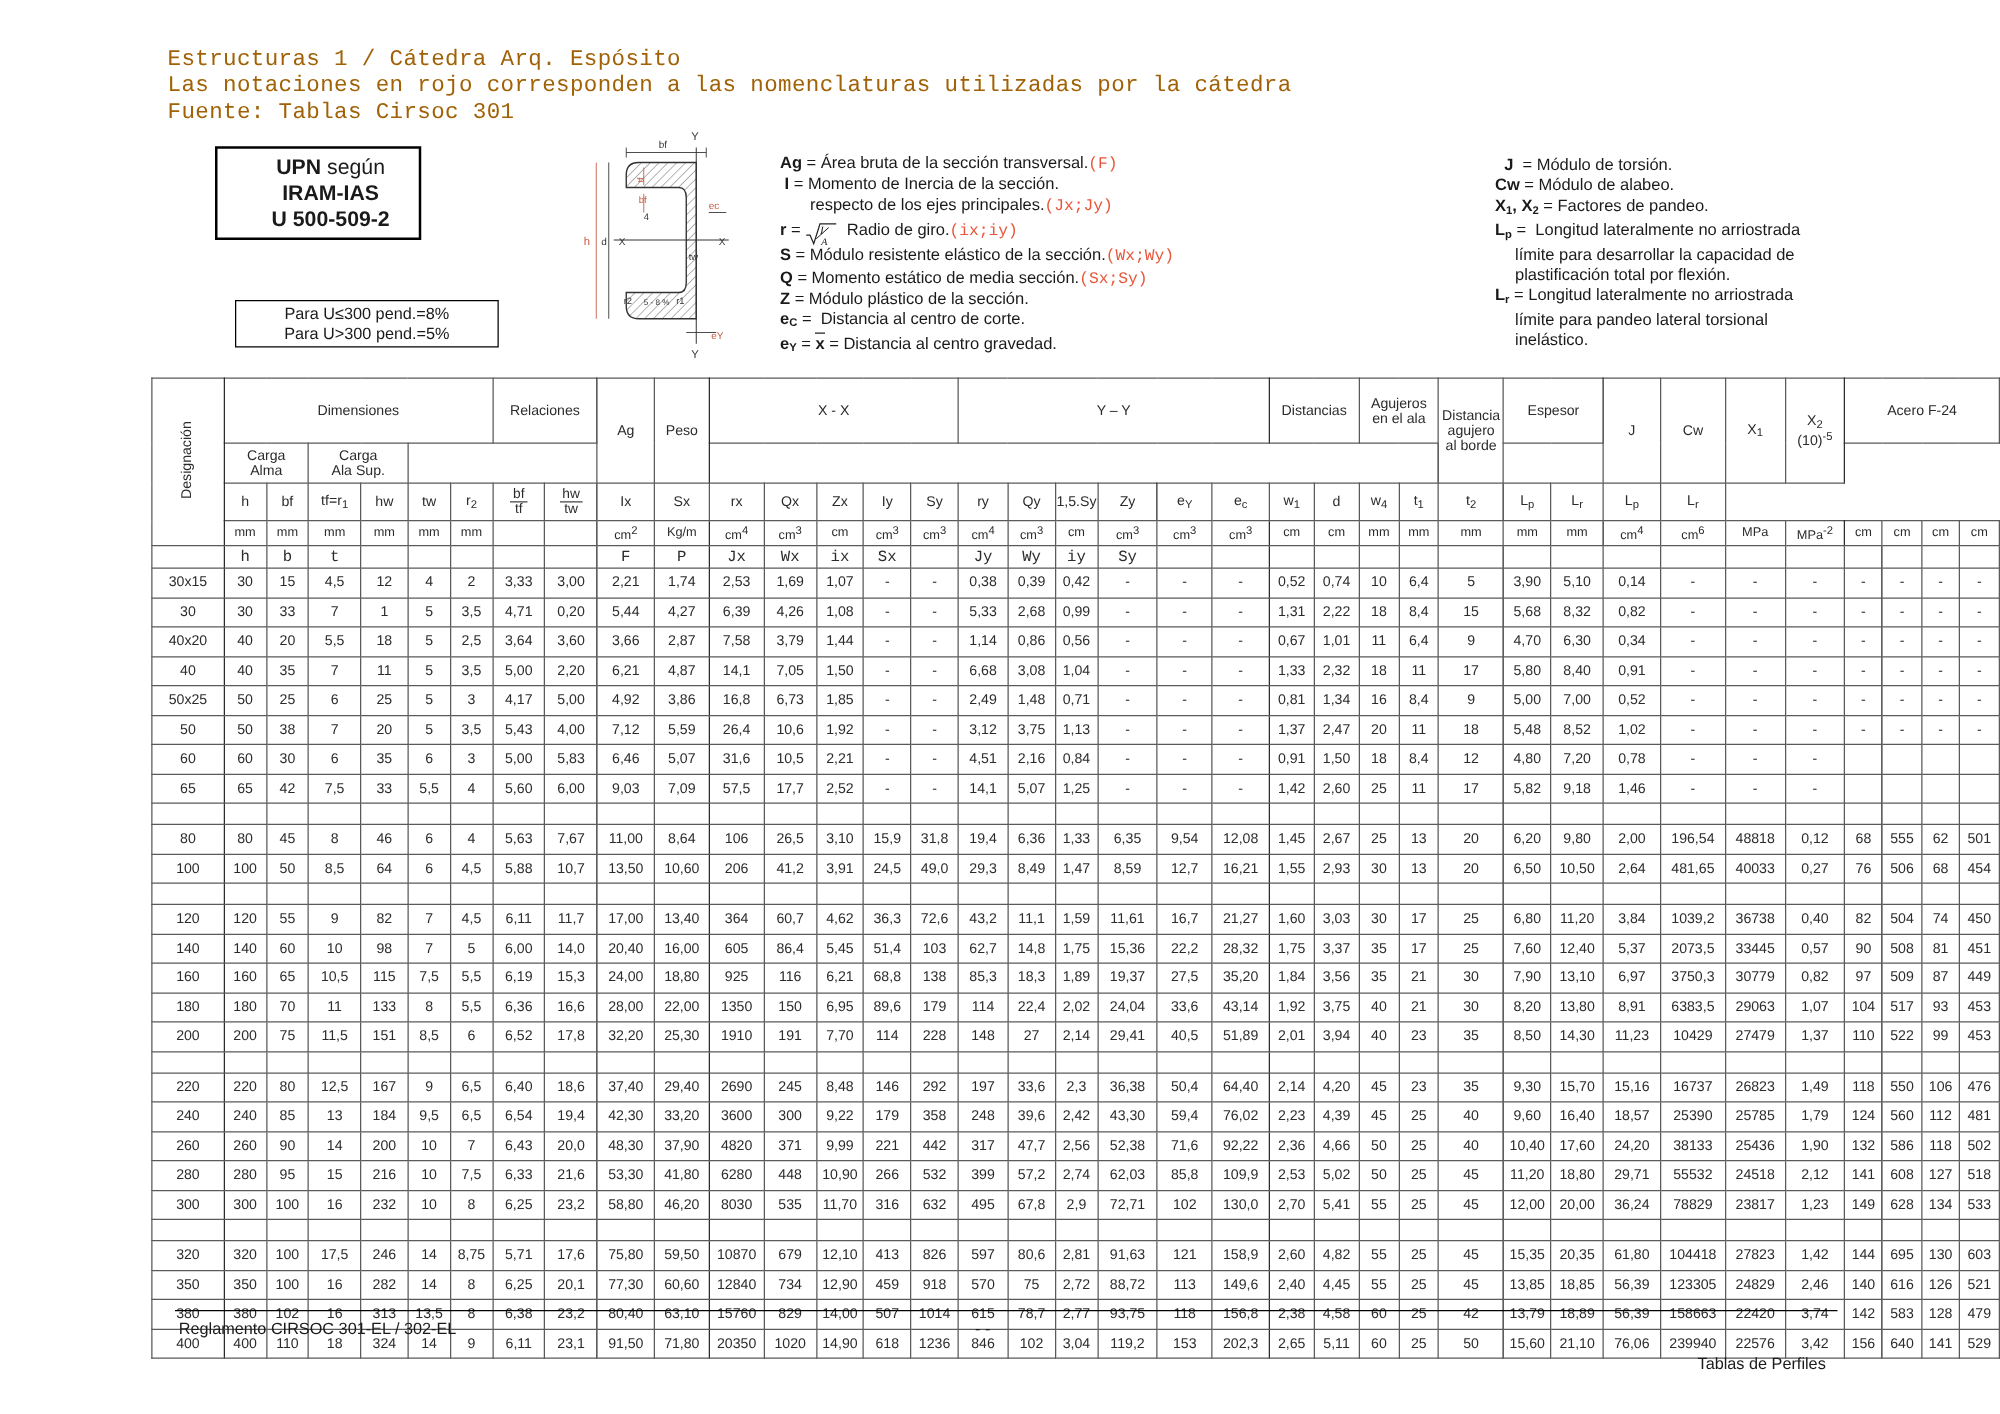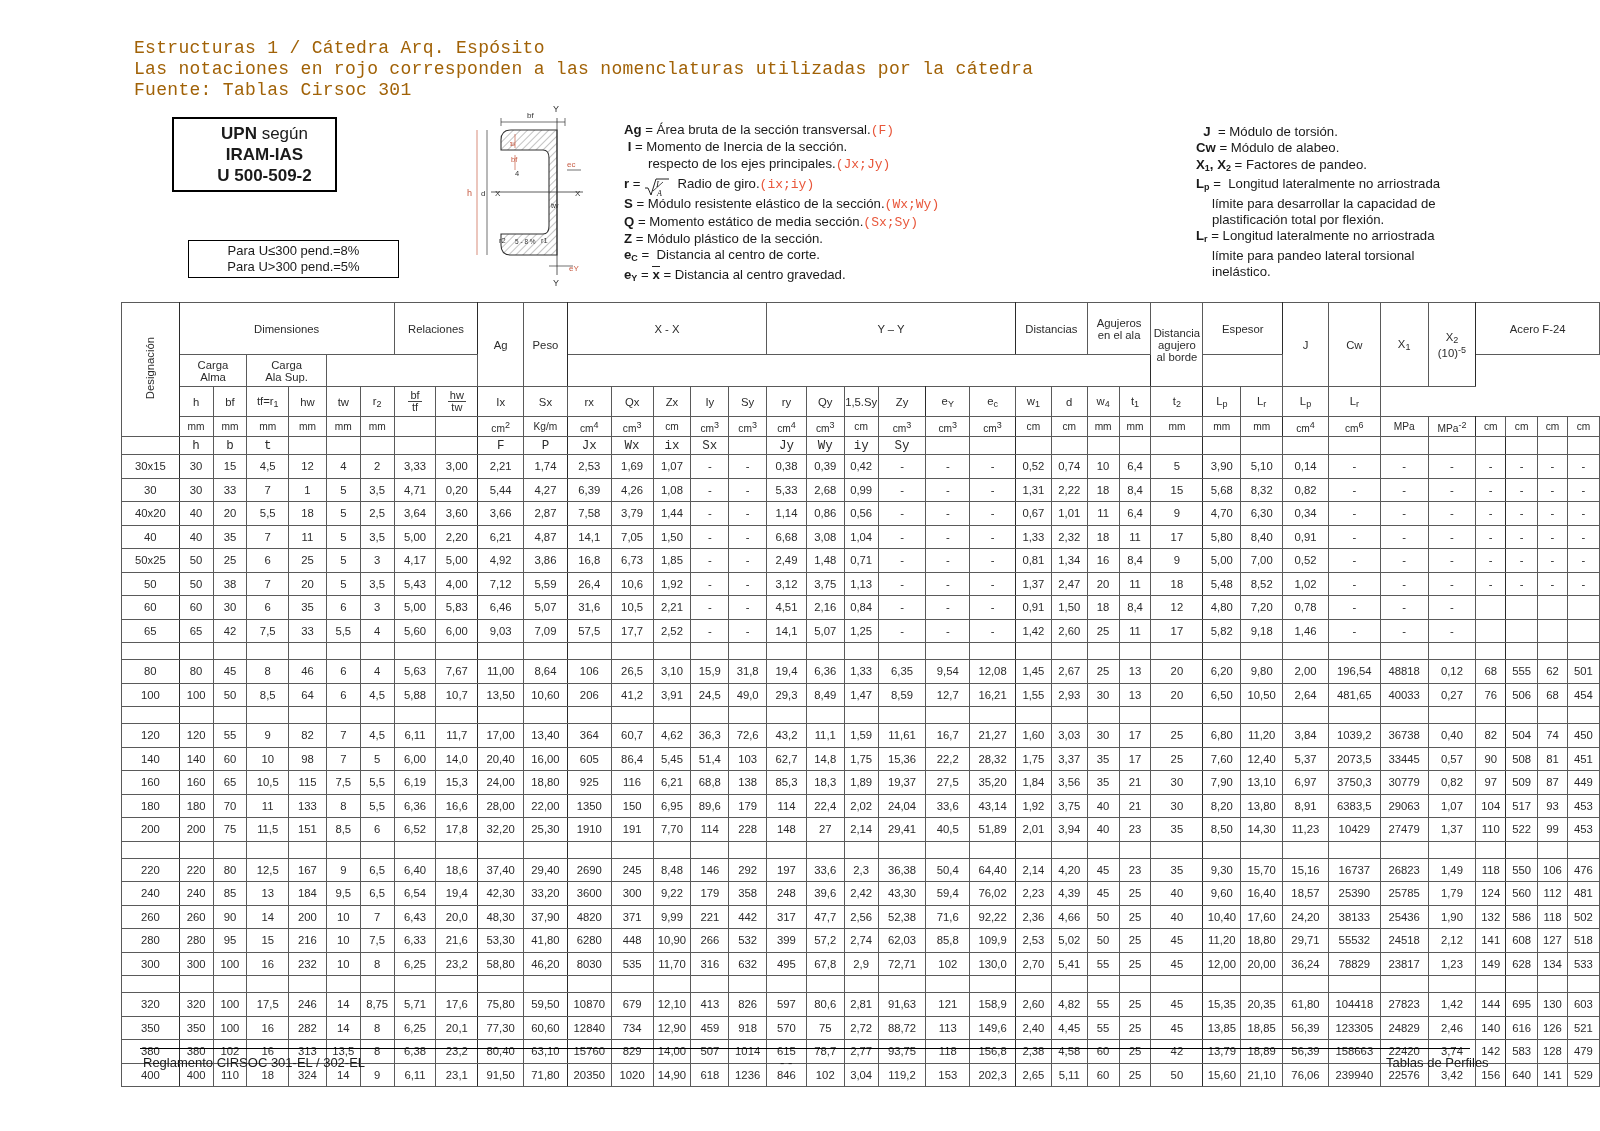--- a/index.html
+++ b/index.html
@@ -99,21 +99,21 @@
   .frac .den { display:block; padding:0 2px; }
 
   
   .footer-rule {
     position:absolute; left:140px; top:1048px; width:1330px;
     border-top:1.5px solid #000;
   }
   .footer { position:absolute; top:1055px; font-size:13px; }
   .footer.l { left:143px; }
   .footer.c { left:780px; }
-  .footer.r { left:1386px; }
+  .footer.r { left:1358px;margin-top:28px; }
 </style>
 </head>
 <body>
 
 <div class="page">
 
   <div class="header-notes">
     <div>Estructuras 1 / Cátedra Arq. Espósito</div>
     <div>Las notaciones en rojo corresponden a las nomenclaturas utilizadas por la cátedra</div>
     <div>Fuente: Tablas Cirsoc 301</div>

